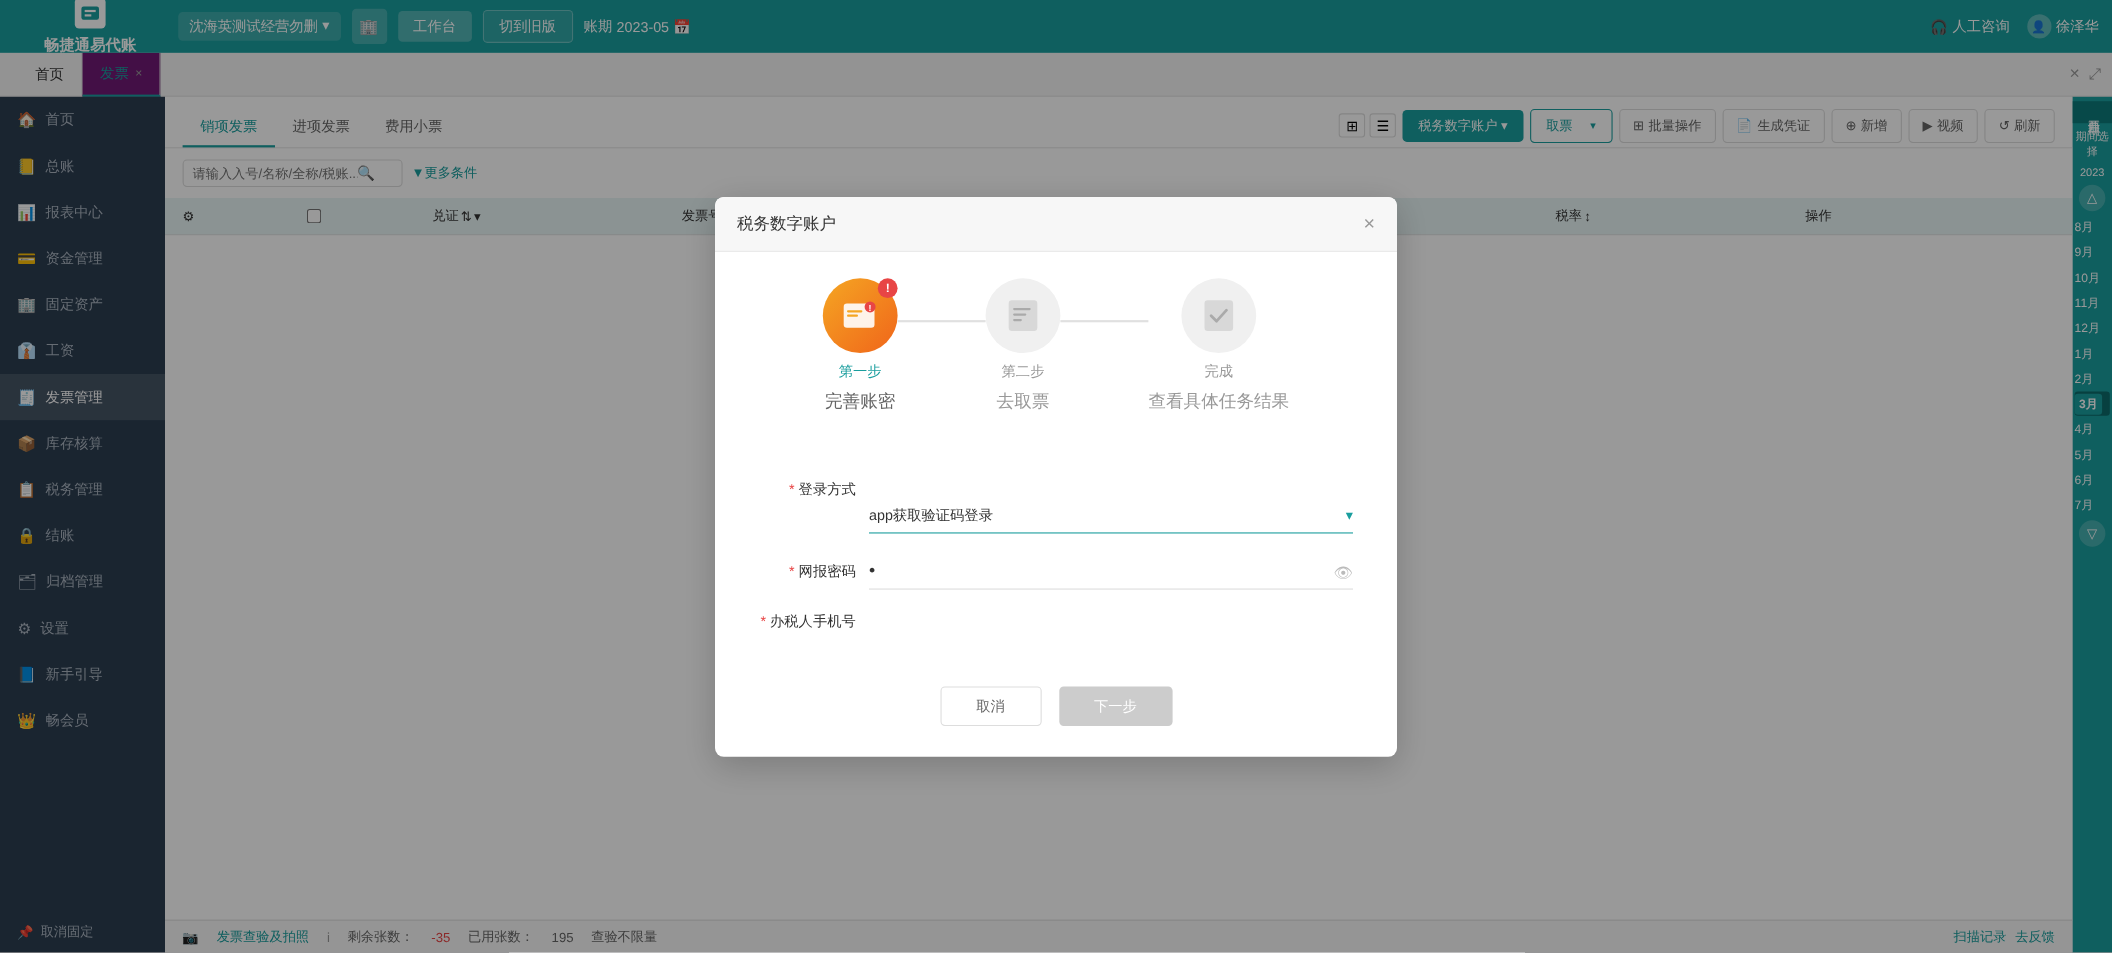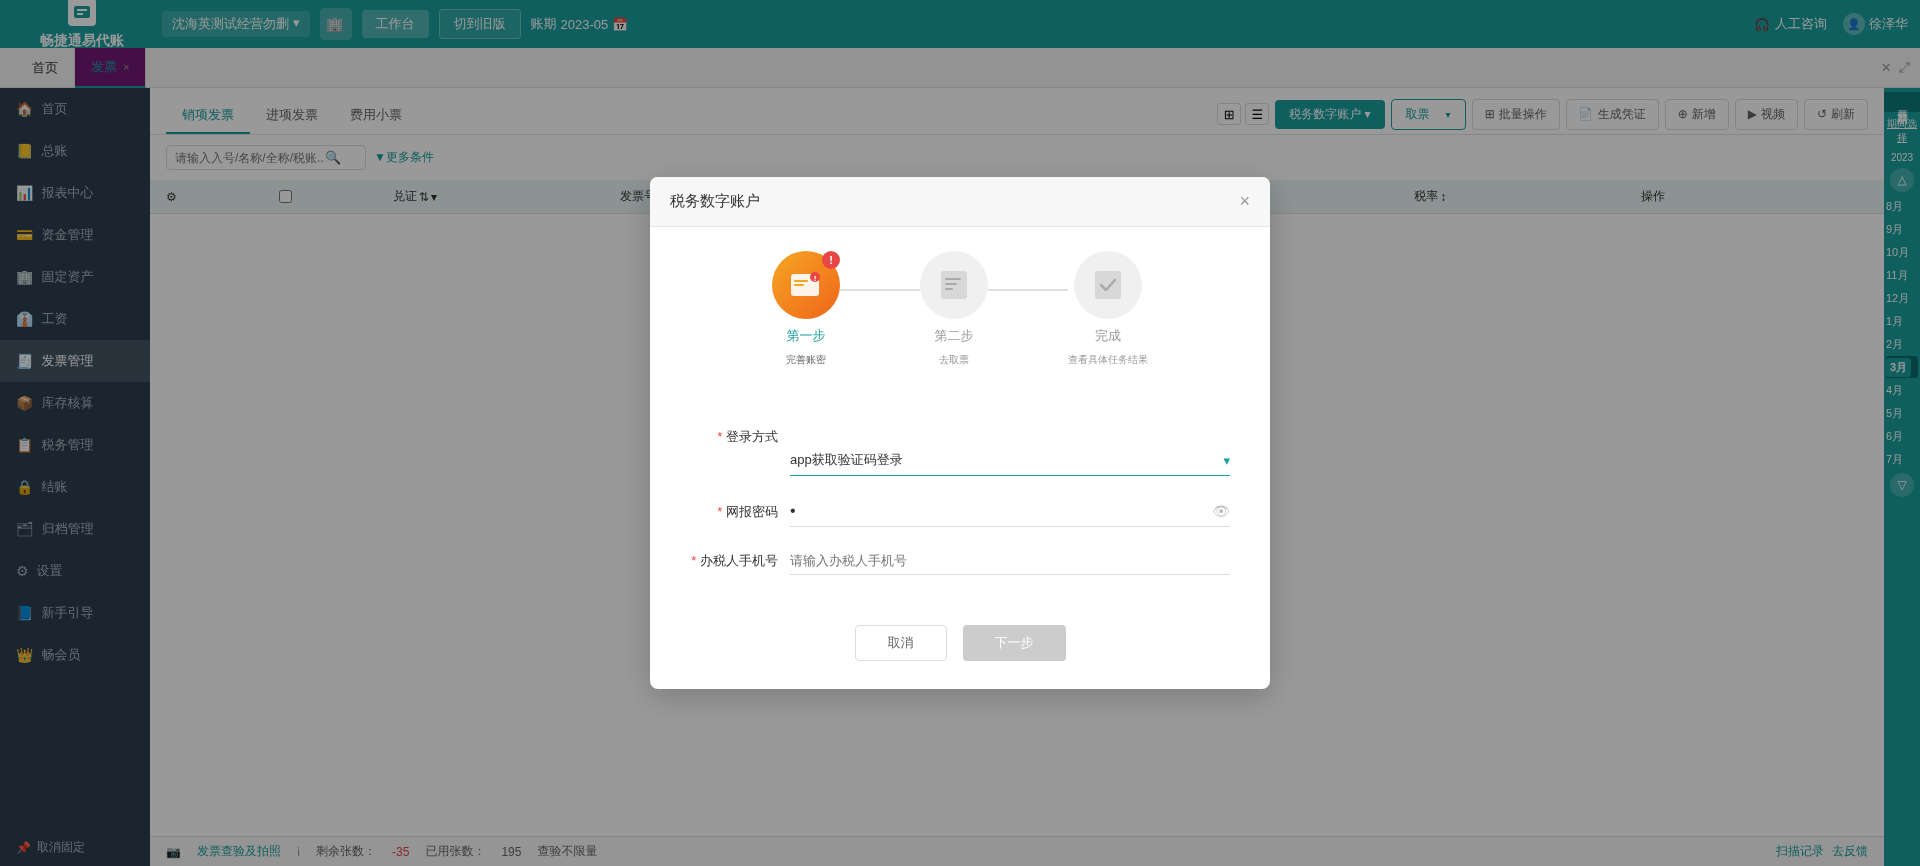--- a/index.html
+++ b/index.html
@@ -101,21 +101,21 @@
     .steps { display: flex; align-items: flex-start; justify-content: center; margin-bottom: 30px; gap: 0; }
     .step { display: flex; flex-direction: column; align-items: center; gap: 8px; position: relative; }
     .step-connector { width: 80px; height: 2px; background: #e0e0e0; margin-top: 38px; }
     .step-icon-wrap { width: 68px; height: 68px; border-radius: 50%; display: flex; align-items: center; justify-content: center; position: relative; }
     .step-icon-wrap.step1 { background: linear-gradient(135deg, #f5a623, #f0651a); }
     .step-icon-wrap.step2 { background: #f0f0f0; }
     .step-icon-wrap.step3 { background: #f0f0f0; }
     .step-badge { position: absolute; top: 0; right: 0; width: 18px; height: 18px; border-radius: 50%; background: #e84545; color: white; font-size: 11px; display: flex; align-items: center; justify-content: center; font-weight: bold; }
     .step-label { font-size: 13px; color: #1a9e9e; font-weight: 500; }
     .step-label.inactive { color: #999; }
-    .step-desc { font-size: 10px; color: #999; }
+    .step-desc { font-size: 16px; color: #999; }
     .step-desc.first { color: #666; }
 
     
     .form-row { display: flex; align-items: center; margin-bottom: 20px; }
     .form-label { width: 100px; font-size: 13px; color: #333; text-align: right; padding-right: 12px; }
     .form-control { flex: 1; }
     .select-box {
       width: 100%; border: none; border-bottom: 1px solid #1a9e9e; padding: 6px 0;
       font-size: 13px; color: #333; display: flex; align-items: center; justify-content: space-between;
       cursor: pointer; background: transparent; margin-top: 48px;
@@ -361,21 +361,21 @@
         <span class="link-text">扫描记录</span>
         <span class="link-text">去反馈</span>
       </div>
     </div>
   </div>
 
   <div class="right-panel">
     <div style="background:#0d7a7a;padding:4px 2px;color:white;font-size:11px;text-align:center;cursor:pointer;width:100%;">
       <span style="writing-mode:vertical-rl;letter-spacing:1px;">开票日期</span>
     </div>
-    <div style="color:white;font-size:10px;text-align:center;padding:4px 2px;text-decoration:underline;">
+    <div style="color:white;font-size:10px;text-align:center;padding:4px 2px;">
       <span>期间选择</span>
     </div>
     <div style="color:white;font-size:10px;text-align:center;padding:2px;">
       <span>2023</span>
     </div>
     <div class="circle-btn">△</div>
     <div class="month-btn">
         <span>8月</span>
       </div>
     <div class="month-btn">
@@ -495,25 +495,20 @@
             <span class="eye-icon">👁</span>
           </div>
         </div>
       </div>
 
       <div class="form-row">
         <div class="form-label">
           <span style="color:#e84545;">*</span>
           <span>办税人手机号</span>
         </div>
-        <div class="form-control">
-          <div class="input-box">
-            <input type="text" style="border: none; outline: none; width: 100%; font-size: 13px; color: rgb(153, 153, 153);" placeholder="请输入办税人手机号">
-          </div>
-        </div>
       </div>
     </div>
 
     <div class="modal-footer">
       <button class="btn-cancel">取消</button>
       <button class="btn-next">下一步</button>
     </div>
   </div>
 </div>
 

